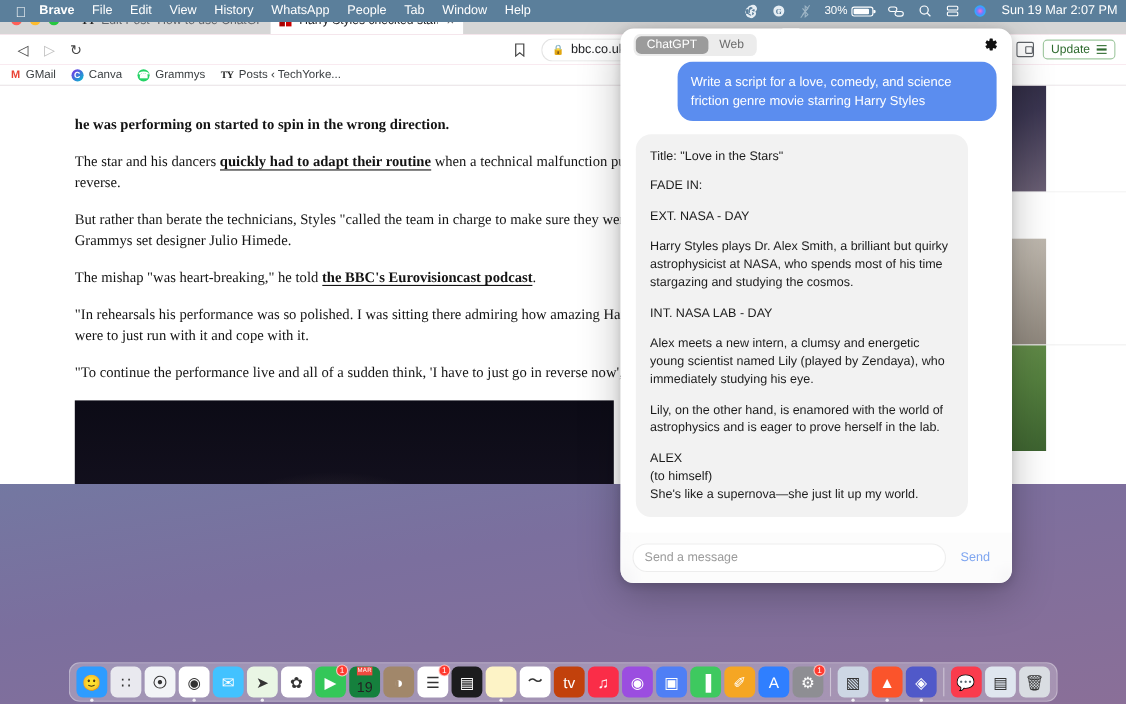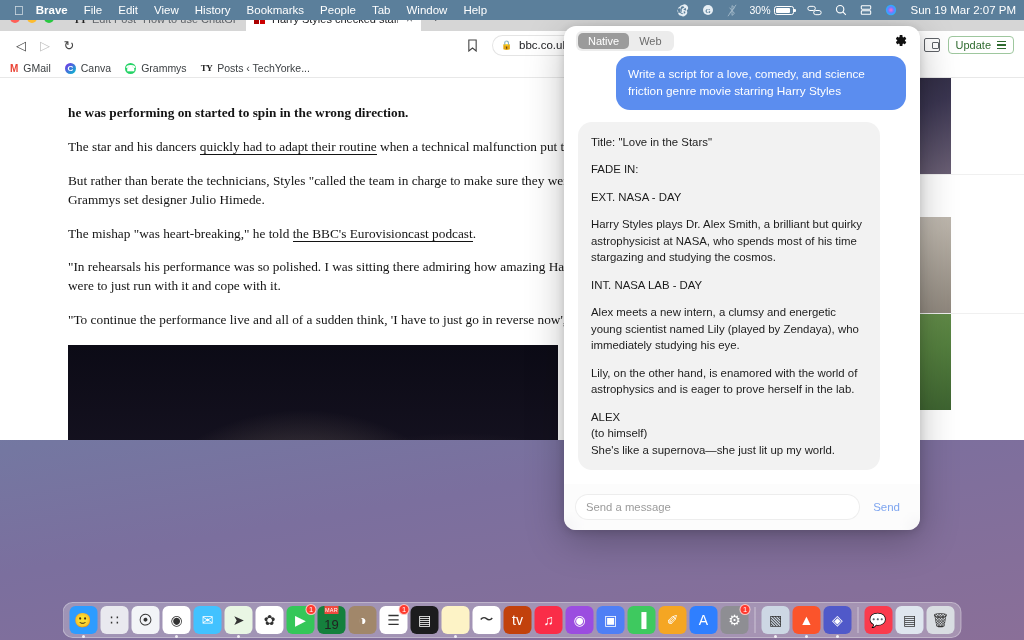--- a/index.html
+++ b/index.html
@@ -108,21 +108,21 @@
   .bm-gmail { color: #ea4335; font-weight: bold; font-size: 10px; }
   .bm-canva { background: linear-gradient(135deg,#7d2ae8,#00c4cc); border-radius:50%; }
   .bm-wa { background: #25d366; border-radius: 50%; }
   .bm-ty { color: #222; font-family: "Liberation Serif", serif; font-size: 9px; font-weight: bold; letter-spacing:-.5px;}
 
   
   #page { position: relative; height: 508px; background: #fff; display: flex; }
   #article { width: 740px; padding: 10px 60px 0 68px; }
   #article p { font-family: "Liberation Serif", serif; font-size: 13.3px; line-height: 1.42; color: #141414; margin-bottom: 15px; }
   #article p.lead { font-weight: bold; margin-top: 16px; }
-  #article b, #article .lk { font-weight: normal; text-align: right; }
+  #article b, #article .lk { font-weight: bold; text-align: right; }
   #article .lk { border-bottom: 1px solid #141414; }
   .photo {
     width: 490px; height: 300px; margin-left: 0;
     background:
       radial-gradient(ellipse at 48% 62%, rgba(190,170,150,.55) 0%, rgba(60,50,70,0) 46%),
       radial-gradient(ellipse at 18% 78%, rgba(150,130,160,.45) 0%, rgba(30,26,45,0) 40%),
       radial-gradient(ellipse at 80% 72%, rgba(200,170,160,.42) 0%, rgba(30,26,45,0) 42%),
       linear-gradient(180deg, #0c0b16 0%, #14111f 34%, #2a2338 58%, #493a4d 78%, #6b4c52 100%);
     position: relative; overflow: hidden;
   }
@@ -214,21 +214,21 @@
 
 <div id="desktop"></div>
 
 <div id="menubar">
   <span class="apple"></span>
   <span class="mi bold">Brave</span>
   <span class="mi">File</span>
   <span class="mi">Edit</span>
   <span class="mi">View</span>
   <span class="mi">History</span>
-  <span class="mi">Bookmarks</span>
+  <span class="mi">WhatsApp</span>
   <span class="mi">People</span>
   <span class="mi">Tab</span>
   <span class="mi">Window</span>
   <span class="mi">Help</span>
   <span class="spacer"></span>
 
   <span class="ri">
     <svg width="13" height="13" viewBox="0 0 24 24">
         <path fill="#e6eef4" d="M12 2a6 6 0 0 0-5.2 3A6 6 0 0 0 4.3 14a6 6 0 0 0 5.2 7.9A6 6 0 0 0 17.2 21a6 6 0 0 0 2.5-9A6 6 0 0 0 12 2zm0 2.2a3.9 3.9 0 0 1 3.5 2.1l-4.4 2.5a.9.9 0 0 0-.5.8v5.3l-1.9-1.1V7.3a3.9 3.9 0 0 1 3.3-3.1zm5.9 3.4a3.9 3.9 0 0 1-.3 4.7l-4.4-2.6 4.7-2.1zM6.4 7.8l1.9 1.1v5.5c0 .3.2.6.5.8l4.6 2.6-1.9 1.1-4.6-2.6a3.9 3.9 0 0 1-.5-8.5zm11.2 7.1a3.9 3.9 0 0 1-3.3 3.1l.1-5.1 3.2 2z"></path>
       </svg>
@@ -396,21 +396,21 @@
       <div class="scard">
           <div class="simg d"></div>
         </div>
     </div>
   </div>
 </div>
 
 <div id="popup">
   <div id="pop-head">
     <div class="seg">
-      <span class="sb on">Native</span>
+      <span class="sb on">ChatGPT</span>
       <span class="sb">Web</span>
     </div>
     <span class="gear">
       <svg width="15" height="15" viewBox="0 0 20 20">
           <path fill="#111" d="M10 6.6A3.4 3.4 0 1 0 10 13.4 3.4 3.4 0 0 0 10 6.6zm0 5.2a1.8 1.8 0 1 1 0-3.6 1.8 1.8 0 0 1 0 3.6z"></path>
           <path fill="#111" d="m17.4 11.6-1.5-.9a6 6 0 0 0 0-1.4l1.5-.9a.6.6 0 0 0 .2-.8l-1.4-2.4a.6.6 0 0 0-.8-.2l-1.5.9a6 6 0 0 0-1.2-.7V3.4a.6.6 0 0 0-.6-.6H9.4a.6.6 0 0 0-.6.6v1.8a6 6 0 0 0-1.2.7l-1.5-.9a.6.6 0 0 0-.8.2L3.9 7.6a.6.6 0 0 0 .2.8l1.5.9a6 6 0 0 0 0 1.4l-1.5.9a.6.6 0 0 0-.2.8l1.4 2.4a.6.6 0 0 0 .8.2l1.5-.9c.4.3.8.5 1.2.7v1.8c0 .3.3.6.6.6h2.7c.3 0 .6-.3.6-.6v-1.8c.4-.2.8-.4 1.2-.7l1.5.9c.3.2.7 0 .8-.2l1.4-2.4a.6.6 0 0 0-.2-.8z"></path>
         </svg>
     </span>
   </div>
 

